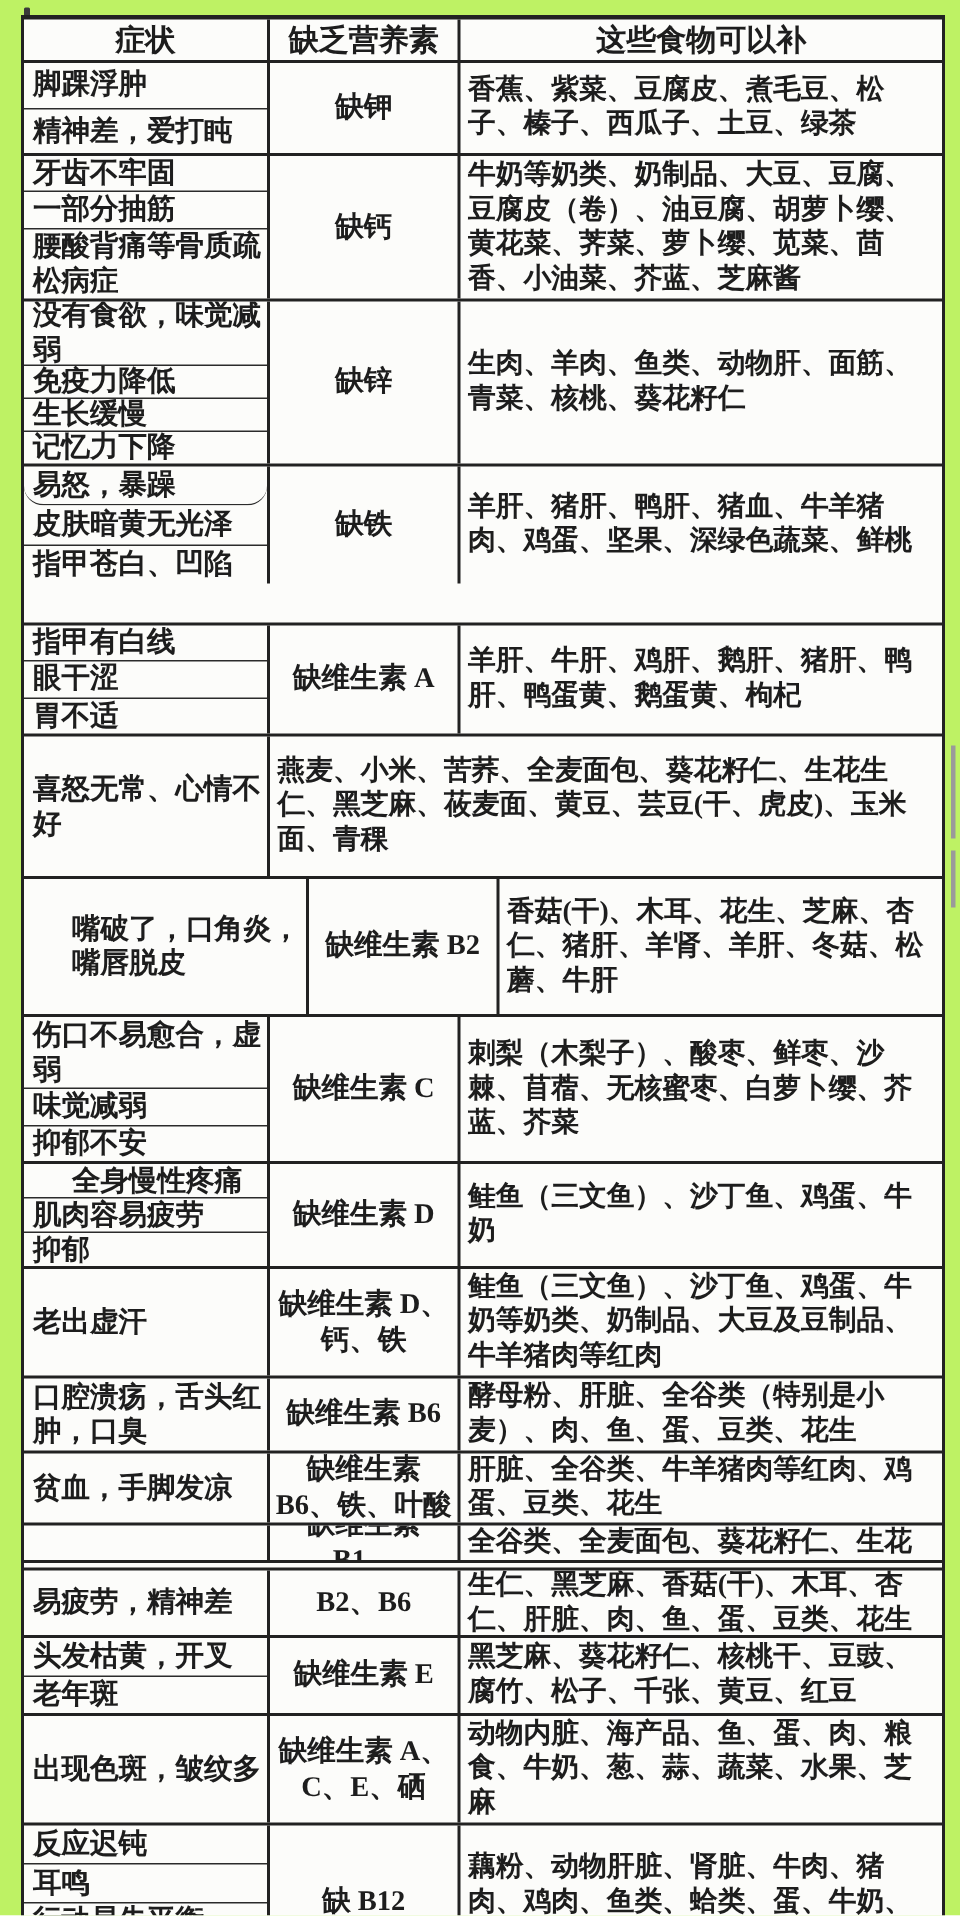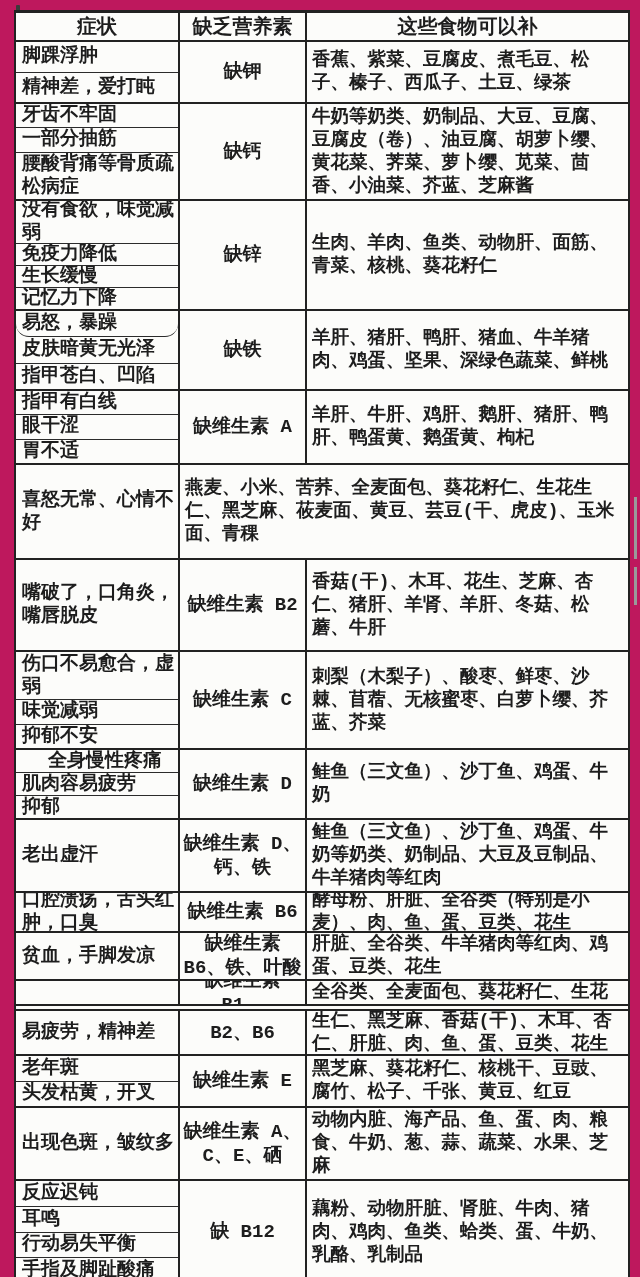--- a/index.html
+++ b/index.html
@@ -1,22 +1,22 @@
 <!DOCTYPE html>
 <html><head>
 <meta charset="utf-8">
 <style>
   html, body { margin: 0; padding: 0; }
   .screen {
     position: relative;
     width: 640px;
     height: 1277px;
-    background: #be185d;
+    background: #bef264;
     overflow: hidden;
-    font-family: Liberation Mono, monospace;
+    font-family: Liberation Serif, serif;
     color: #1d1d1d;
     font-weight: 600;
   }
   .grid {
     position: absolute;
     left: 14px;
     top: 10px;
     width: 616px;
     border-left: 2px solid #222;
     border-right: 2px solid #222;
@@ -157,40 +157,40 @@
           <div class="symcol">
             <div class="symrow" style="flex-grow: 1; border-radius: 13px;">易怒，暴躁</div>
             <div class="symrow" style="flex-grow: 1;">皮肤暗黄无光泽</div>
             <div class="symrow" style="flex-grow: 1;">指甲苍白、凹陷</div>
           </div>
           <div class="nutcol">缺铁</div>
           <div class="foodcol">
             <span>羊肝、猪肝、鸭肝、猪血、牛羊猪肉、鸡蛋、坚果、深绿色蔬菜、鲜桃</span>
           </div>
         </div>
-        <div class="section" style="height: 74px;">
+        <div class="section" style="height: 74px; margin-top: 26px;">
           <div class="symcol">
             <div class="symrow" style="flex-grow: 1;">指甲有白线</div>
             <div class="symrow" style="flex-grow: 1;">眼干涩</div>
             <div class="symrow" style="flex-grow: 1;">胃不适</div>
           </div>
           <div class="nutcol">缺维生素 A</div>
           <div class="foodcol">
             <span>羊肝、牛肝、鸡肝、鹅肝、猪肝、鸭肝、鸭蛋黄、鹅蛋黄、枸杞</span>
           </div>
         </div>
         <div class="section" style="height: 95px;">
           <div class="symcol">
             <div class="symrow" style="flex-grow: 2;">喜怒无常、心情不好</div>
           </div>
           <div class="foodcol">
             <span>燕麦、小米、苦荞、全麦面包、葵花籽仁、生花生仁、黑芝麻、莜麦面、黄豆、芸豆(干、虎皮)、玉米面、青稞</span>
           </div>
         </div>
-        <div class="section" style="height: 92px;">
+        <div class="section" style="height: 92px; padding-left: 26px;">
           <div class="symcol">
             <div class="symrow" style="flex-grow: 2;">嘴破了，口角炎，嘴唇脱皮</div>
           </div>
           <div class="nutcol">缺维生素 B2</div>
           <div class="foodcol">
             <span>香菇(干)、木耳、花生、芝麻、杏仁、猪肝、羊肾、羊肝、冬菇、松蘑、牛肝</span>
           </div>
         </div>
         <div class="section" style="height: 98px;">
           <div class="symcol">
@@ -216,21 +216,21 @@
         </div>
         <div class="section" style="height: 73px;">
           <div class="symcol">
             <div class="symrow" style="flex-grow: 1;">老出虚汗</div>
           </div>
           <div class="nutcol">缺维生素 D、钙、铁</div>
           <div class="foodcol">
             <span>鲑鱼（三文鱼）、沙丁鱼、鸡蛋、牛奶等奶类、奶制品、大豆及豆制品、牛羊猪肉等红肉</span>
           </div>
         </div>
-        <div class="section" style="height: 40px;">
+        <div class="section" style="height: 50px;">
           <div class="symcol">
             <div class="symrow" style="flex-grow: 2;">口腔溃疡，舌头红肿，口臭</div>
           </div>
           <div class="nutcol">缺维生素 B6</div>
           <div class="foodcol">
             <span>酵母粉、肝脏、全谷类（特别是小麦）、肉、鱼、蛋、豆类、花生</span>
           </div>
         </div>
         <div class="section" style="height: 48px;">
           <div class="symcol">
@@ -254,22 +254,22 @@
           <div class="symcol">
             <div class="symrow" style="flex-grow: 1;">易疲劳，精神差</div>
           </div>
           <div class="nutcol">B2、B6</div>
           <div class="foodcol">
             <span>生仁、黑芝麻、香菇(干)、木耳、杏仁、肝脏、肉、鱼、蛋、豆类、花生</span>
           </div>
         </div>
         <div class="section" style="height: 52px;">
           <div class="symcol">
+            <div class="symrow" style="flex-grow: 1;">头发枯黄，开叉</div>
             <div class="symrow" style="flex-grow: 1;">老年斑</div>
-            <div class="symrow" style="flex-grow: 1;">头发枯黄，开叉</div>
           </div>
           <div class="nutcol">缺维生素 E</div>
           <div class="foodcol">
             <span>黑芝麻、葵花籽仁、核桃干、豆豉、腐竹、松子、千张、黄豆、红豆</span>
           </div>
         </div>
         <div class="section" style="height: 73px;">
           <div class="symcol">
             <div class="symrow" style="flex-grow: 1;">出现色斑，皱纹多</div>
           </div>

